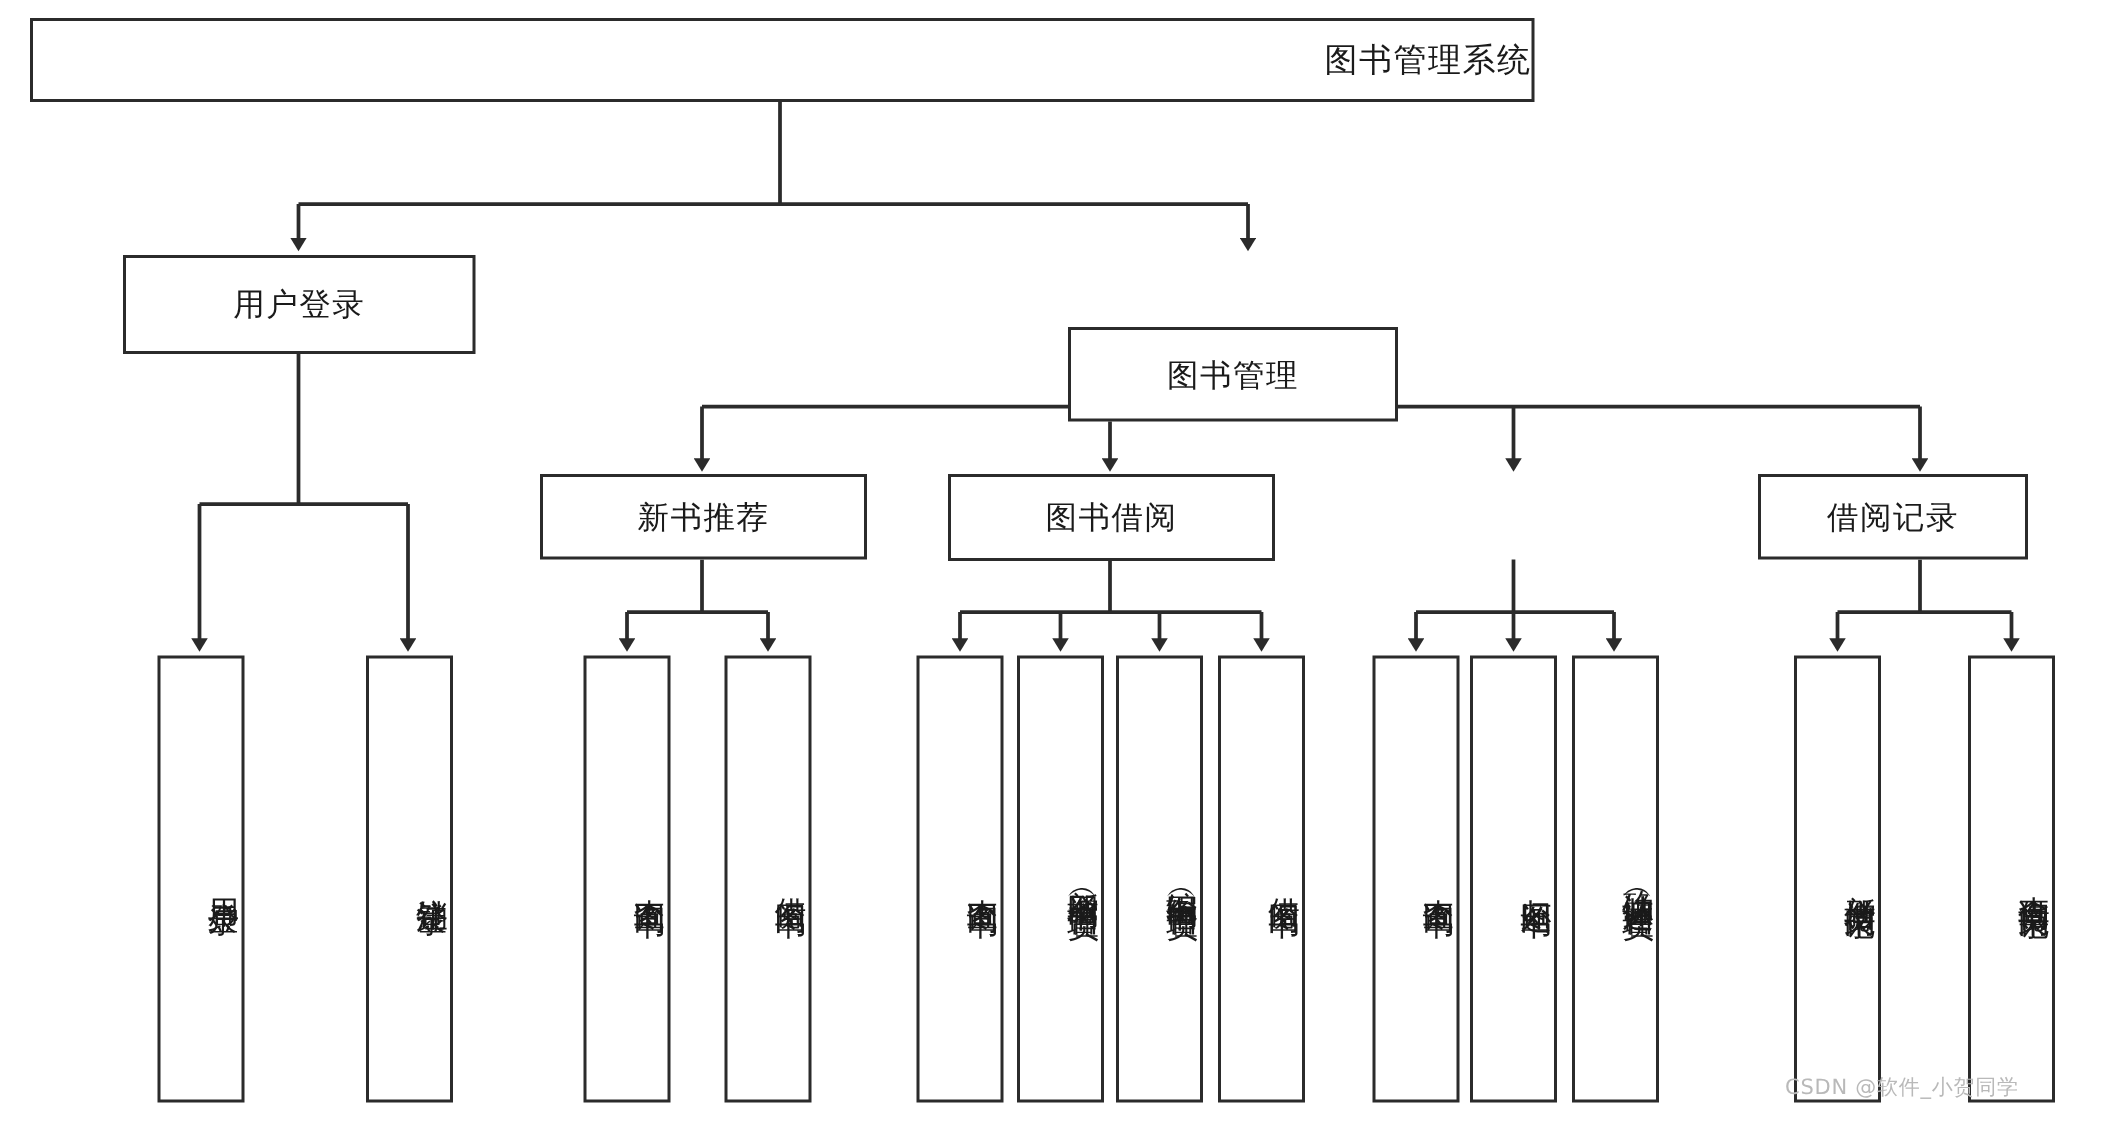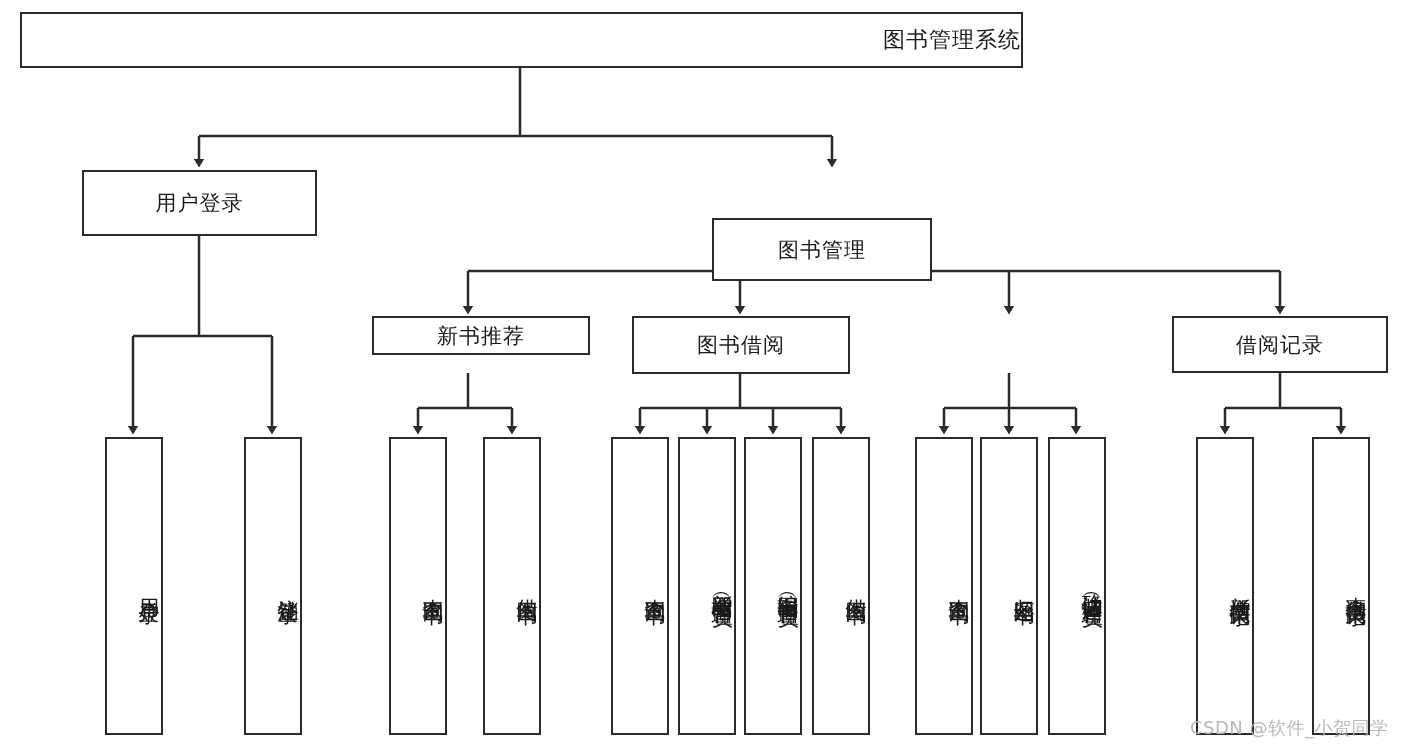--- a/index.html
+++ b/index.html
@@ -55,21 +55,21 @@
     justify-content: center;
   }
   .node-v .vlabel {
     writing-mode: vertical-rl;
     text-orientation: upright;
     display: block;
     text-align: center;
   }
   .watermark {
     position: absolute;
-    font-size: 18px;
+    font-size: 14px;
     color: #b9b9b9;
     white-space: nowrap;
     letter-spacing: 0.5px;
   }
 </style>
 </head>
 <body>
 
 <div id="diagram-root">
 
@@ -128,30 +128,30 @@
   </div>
 
   <div class="node node-h" style="left:82px; top:170px; width:235px; height:66px;">
     <span>用户登录</span>
   </div>
 
   <div class="node node-h" style="left:712px; top:170px; width:220px; height:63px;margin-top:48px;">
     <span>图书管理</span>
   </div>
 
-  <div class="node node-h" style="left:360px; top:316px; width:218px; height:39px;margin-left:12px;">
+  <div class="node node-h" style="left:360px; top:316px; width:218px; height:57px;">
     <span>新书推荐</span>
   </div>
 
   <div class="node node-h" style="left:632px; top:316px; width:218px; height:58px;">
     <span>图书借阅</span>
   </div>
 
 
-  <div class="node node-h" style="left:1172px; top:316px; width:216px; height:57px;">
+  <div class="node node-h" style="left:1172px; top:316px; width:180px; height:57px;">
     <span>借阅记录</span>
   </div>
 
   <div class="node node-v" style="left:105px; top:437px; width:58px; height:298px;">
     <span class="vlabel">用户登录</span>
   </div>
   <div class="node node-v" style="left:244px; top:437px; width:58px; height:298px;">
     <span class="vlabel">注销登录</span>
   </div>
 

